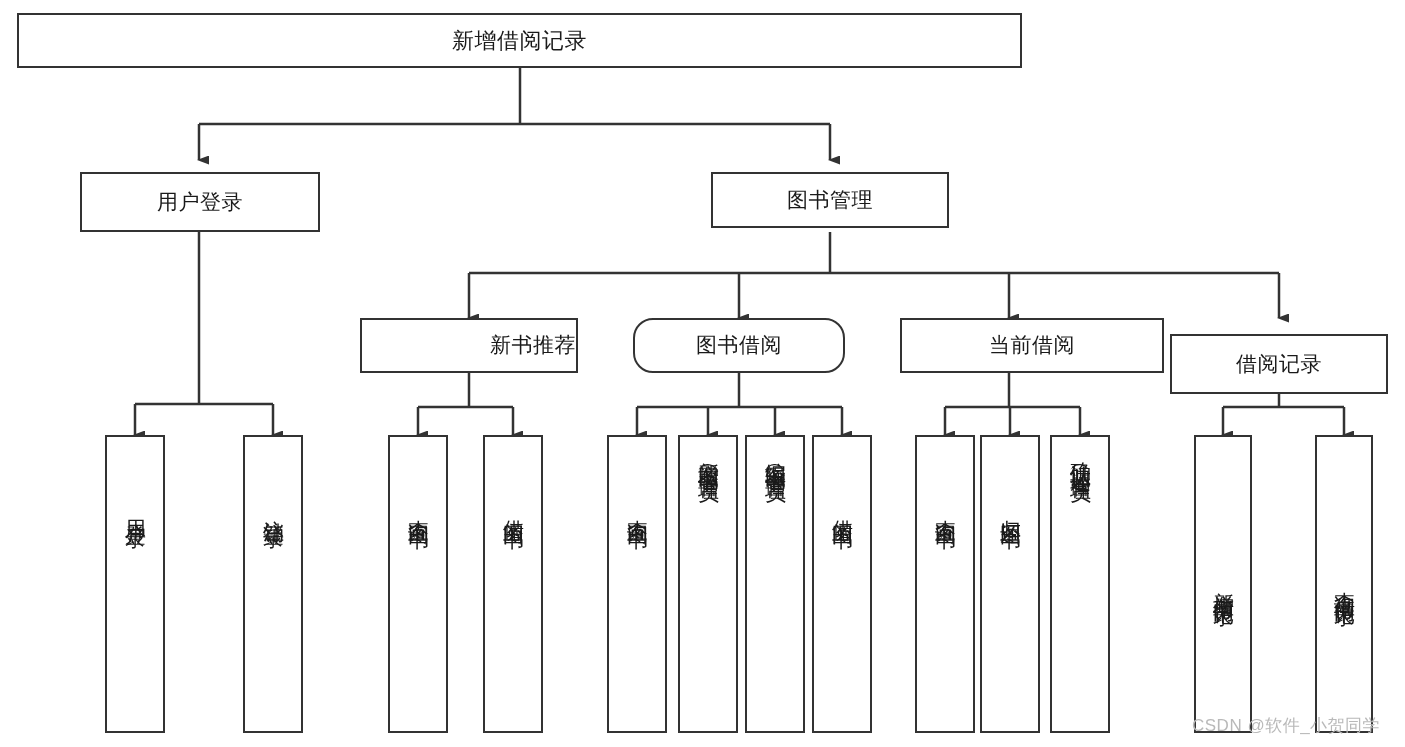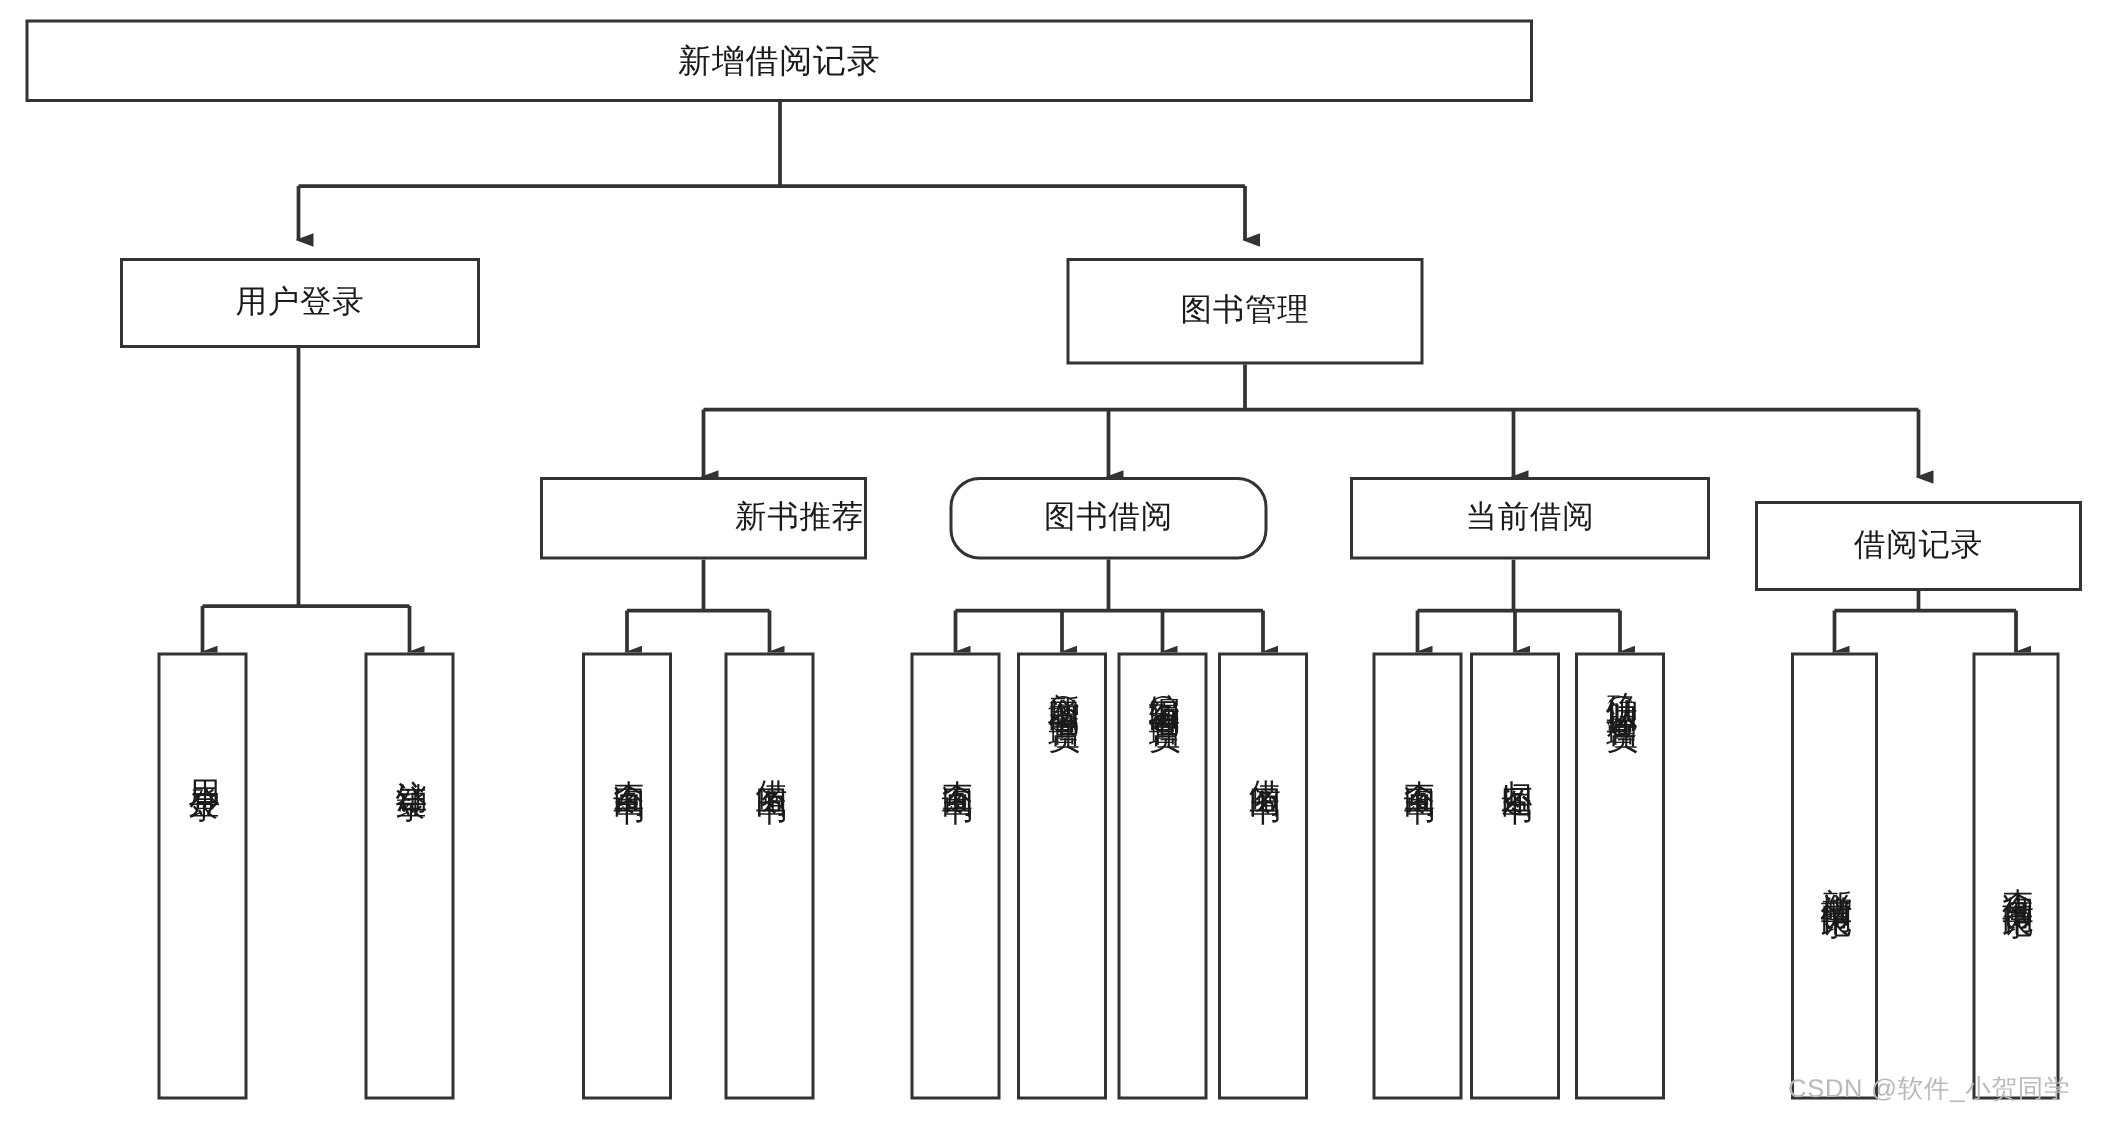--- a/index.html
+++ b/index.html
@@ -126,31 +126,31 @@
     </g>
   </svg>
 
   <div class="node root horiz" style="left:17px; top:13px; width:1005px; height:55px;">
     <span class="label">新增借阅记录</span>
   </div>
 
   <div class="node horiz" style="left:80px; top:172px; width:240px; height:60px;">
     <span class="label">用户登录</span>
   </div>
-  <div class="node horiz" style="left:711px; top:172px; width:238px; height:71px;">
+  <div class="node horiz" style="left:711px; top:172px; width:238px; height:56px;">
     <span class="label">图书管理</span>
   </div>
 
   <div class="node horiz" style="left:360px; top:318px; width:218px; height:55px;justify-content:flex-end;">
     <span class="label">新书推荐</span>
   </div>
   <div class="node horiz" style="left:633px; top:318px; width:212px; height:55px;border-radius:20px;">
     <span class="label">图书借阅</span>
   </div>
-  <div class="node horiz" style="left:900px; top:318px; width:240px; height:55px;">
+  <div class="node horiz" style="left:900px; top:318px; width:264px; height:55px;">
     <span class="label">当前借阅</span>
   </div>
   <div class="node horiz" style="left:1170px; top:334px; width:218px; height:60px;">
     <span class="label">借阅记录</span>
   </div>
 
   <div class="node vert mid" style="left:105px; top:435px; width:60px; height:298px;">
     <span class="label">用户登录</span>
   </div>
   <div class="node vert mid" style="left:243px; top:435px; width:60px; height:298px;">

